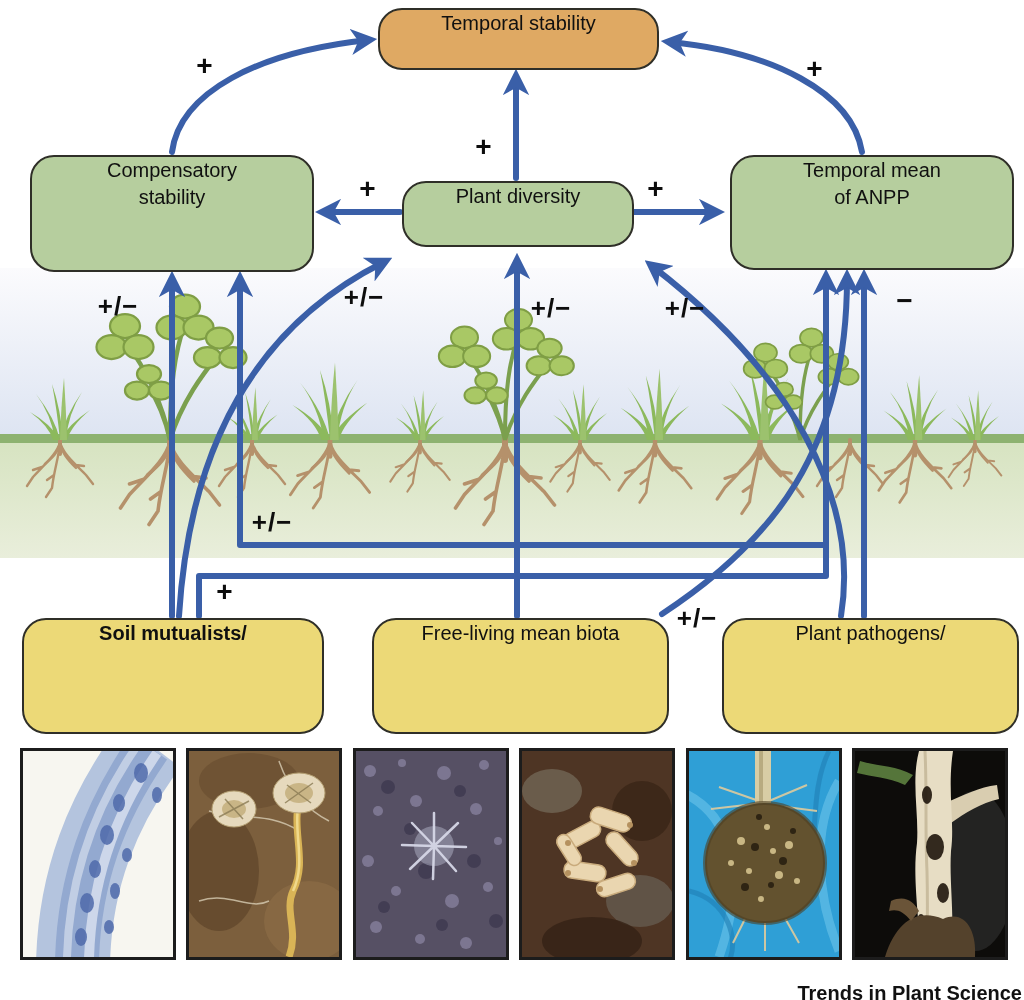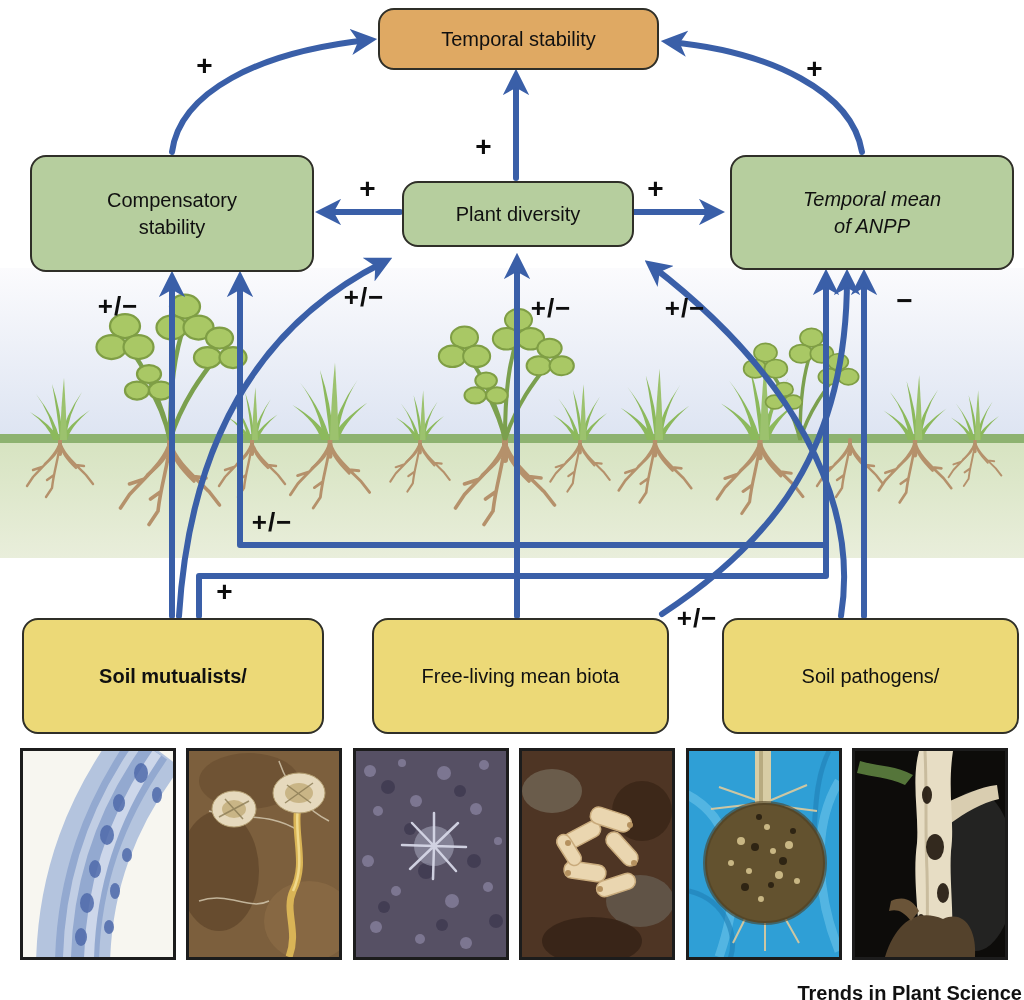--- a/index.html
+++ b/index.html
@@ -1,20 +1,20 @@
 <!DOCTYPE html>
 <html><head>
 <meta charset="utf-8">
 <style>
   html,body{margin:0;padding:0;background:#ffffff;}
   #stage{position:relative;width:1024px;height:1000px;background:#ffffff;overflow:hidden;
          font-family:"Liberation Sans",sans-serif;}
   #scene{position:absolute;left:0;top:0;}
-  .node{position:absolute;display:flex;flex-direction:column;align-items:center;justify-content:center;
-        border:2.5px solid #2f2f28;border-radius:16px;text-align:center;color:#101010;
+  .node{position:absolute;display:flex;flex-direction:column;align-items:center;justify-content:flex-start;
+        border:2.5px solid #2f2f28;border-radius:24px;text-align:center;color:#101010;
         font-size:20px;line-height:1.35;}
   .node .l{display:block;}
   .green{background:#b6ce9e;}
   .orange{background:#dfa963;}
   .yellow{background:#ecd977;}
   .sign{position:absolute;transform:translate(-50%,-50%);font-weight:bold;color:#0d0d0d;
         font-size:28px;letter-spacing:1px;white-space:nowrap;}
   .sign.small{font-size:26px;}
   #photo-row{position:absolute;left:20px;top:748px;width:988px;height:212px;display:flex;
              justify-content:space-between;}
@@ -131,35 +131,35 @@
 
   <div class="node green" style="left:30px;top:155px;width:280px;height:113px;">
     <span class="l">Compensatory</span>
     <span class="l">stability</span>
   </div>
 
   <div class="node green" style="left:402px;top:181px;width:228px;height:62px;">
     <span class="l">Plant diversity</span>
   </div>
 
-  <div class="node green" style="left:730px;top:155px;width:280px;height:111px;font-style:italic;">
+  <div class="node green" style="left:730px;top:155px;width:280px;height:111px;">
     <span class="l">Temporal mean</span>
     <span class="l">of ANPP</span>
   </div>
 
   <div class="node yellow" style="left:22px;top:618px;width:298px;height:112px;font-weight:bold;">
     <span class="l">Soil mutualists/</span>
   </div>
 
   <div class="node yellow" style="left:372px;top:618px;width:293px;height:112px;">
     <span class="l">Free-living mean biota</span>
   </div>
 
   <div class="node yellow" style="left:722px;top:618px;width:293px;height:112px;">
-    <span class="l">Soil pathogens/</span>
+    <span class="l">Plant pathogens/</span>
   </div>
 
   <span class="sign" style="left:205px;top:66px;">+</span>
   <span class="sign" style="left:484px;top:147px;">+</span>
   <span class="sign" style="left:815px;top:69px;">+</span>
   <span class="sign" style="left:368px;top:189px;">+</span>
   <span class="sign" style="left:656px;top:189px;">+</span>
   <span class="sign small" style="left:118px;top:306px;">+/−</span>
   <span class="sign small" style="left:364px;top:297px;">+/−</span>
   <span class="sign" style="left:225px;top:592px;">+</span>

